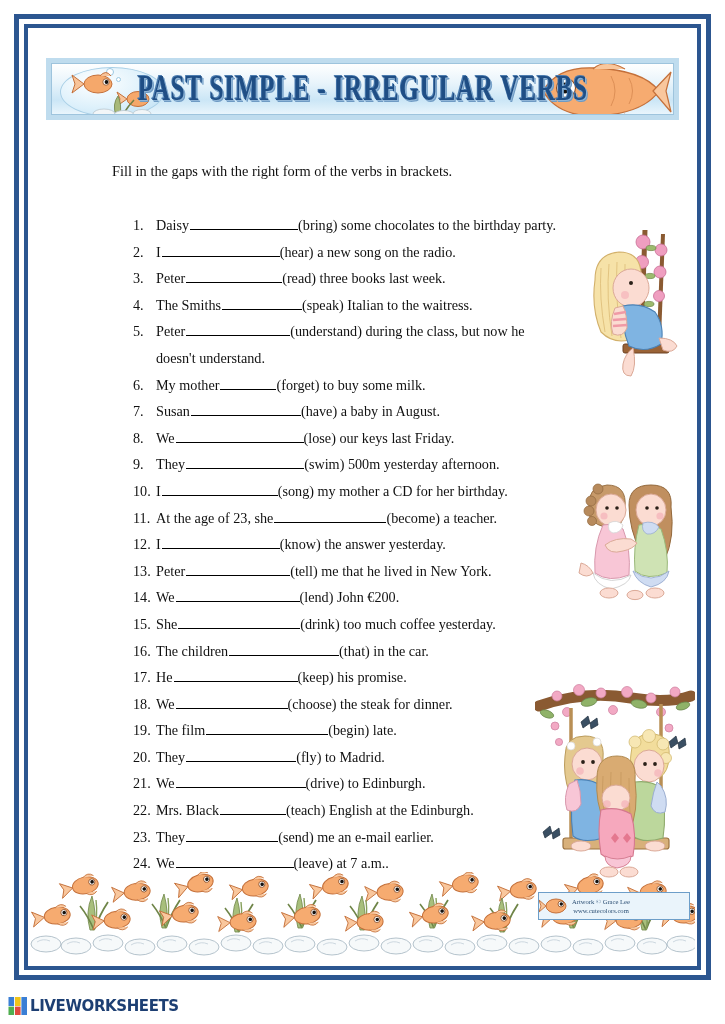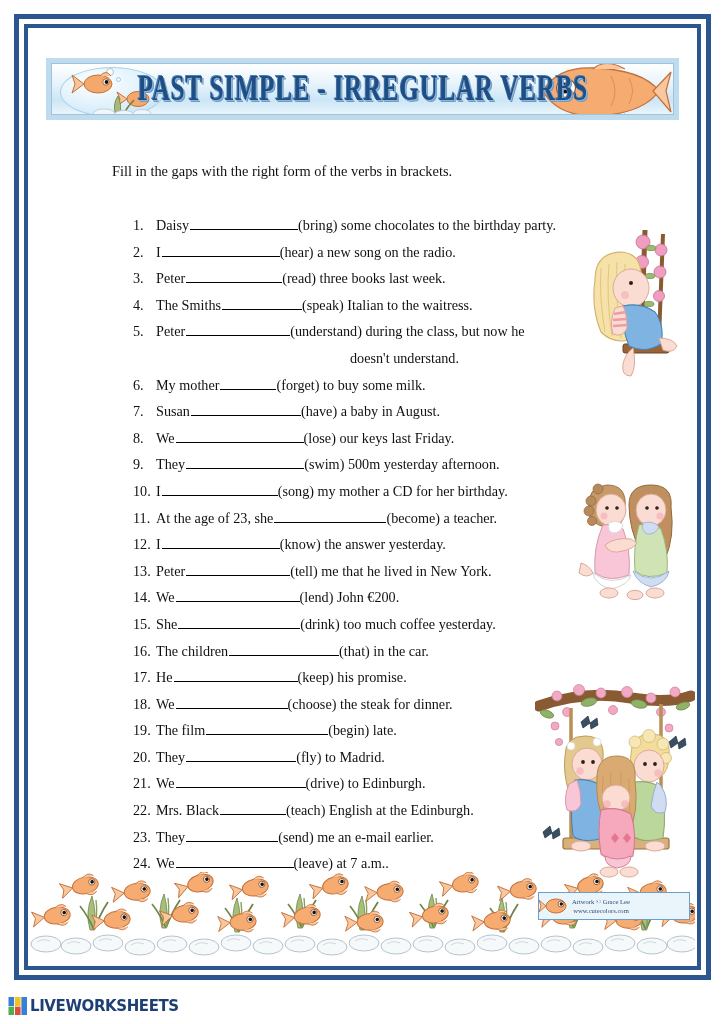--- a/index.html
+++ b/index.html
@@ -81,21 +81,21 @@
     position:absolute; left:103px; top:160px; width:520px;margin-top:28px;
   }
   .item {
     position:relative;
     font-size:14.2px;
     color:#111111;
     line-height:15px;
     height:26.6px;
     white-space:nowrap;
   }
-  .item.cont { height:26.6px;text-align:center; }
+  .item.cont { height:26.6px; }
   .num { display:inline-block; text-align:left; }
   .num.w1 { width:23px; }
   .gap {
     display:inline-block;
     border-bottom:1.3px solid #000;
     height:11px;
     vertical-align:baseline;
     margin:0 0 0 1px;
   }
   .contline { padding-left:23px; }

